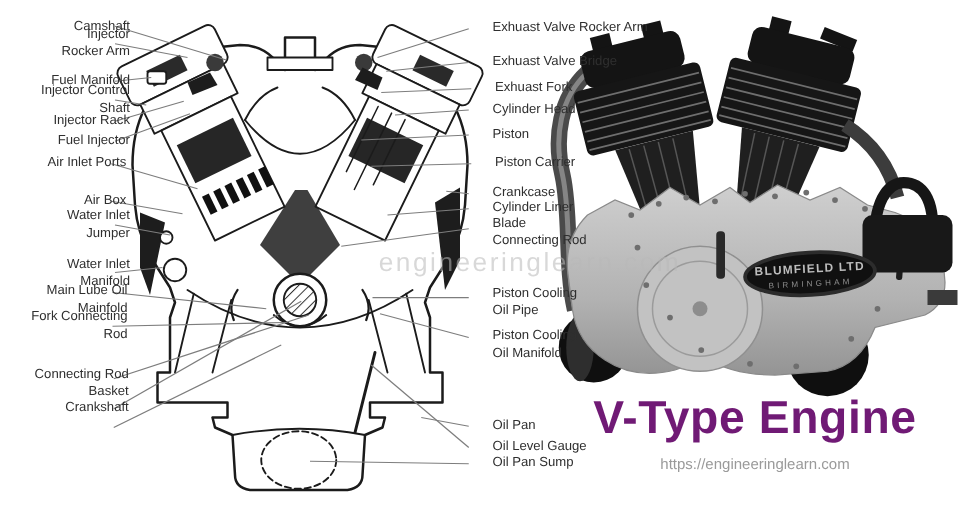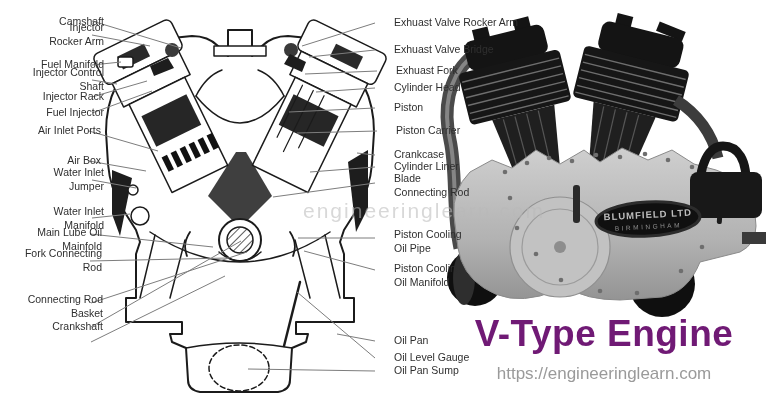--- a/index.html
+++ b/index.html
@@ -15,21 +15,21 @@
     font-size:10.5px;line-height:1.3;color:#2f2f2f;white-space:pre-line;
   }
   .dlabel.left{text-align:right;}
   .dlabel.right{text-align:left;}
   .watermark{
     position:absolute;left:303px;top:199px;font-size:21px;letter-spacing:2px;
     color:#b9b9b9;opacity:0.55;white-space:nowrap;
   }
   .caption{position:absolute;left:440px;top:313px;width:328px;text-align:center;}
   .caption .title{font-size:37px;font-weight:bold;color:#701a75;letter-spacing:0.5px;text-align:center;}
-  .caption .url{margin-top:9px;font-size:17px;color:#9a9a9a;}
+  .caption .url{margin-top:9px;font-size:12px;color:#9a9a9a;}
 </style>
 </head>
 <body>
 
 <div class="stage">
 
   <svg class="art" viewBox="0 0 768 404">
     <defs>
       <pattern id="hatch" width="6" height="6" patternUnits="userSpaceOnUse" patternTransform="rotate(45)">
         <rect width="6" height="6" fill="#ffffff"></rect>

